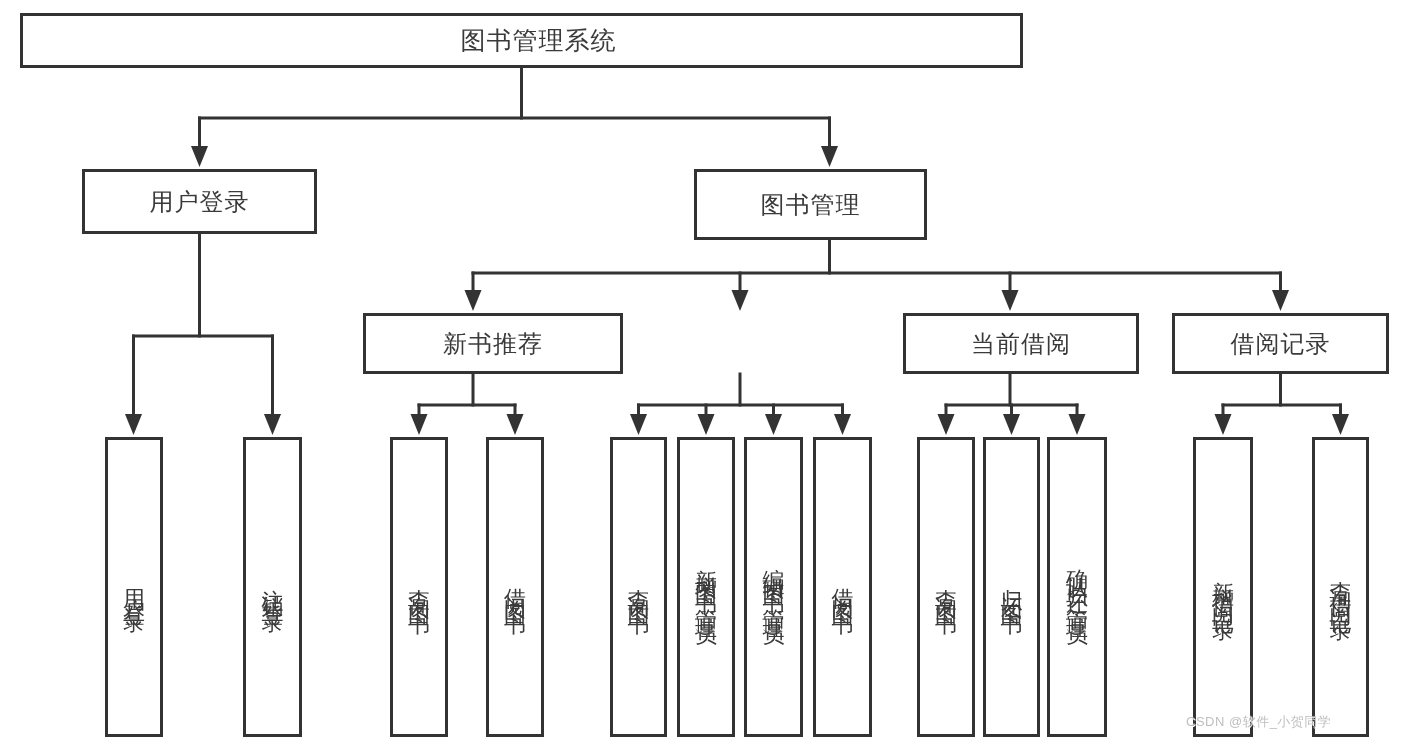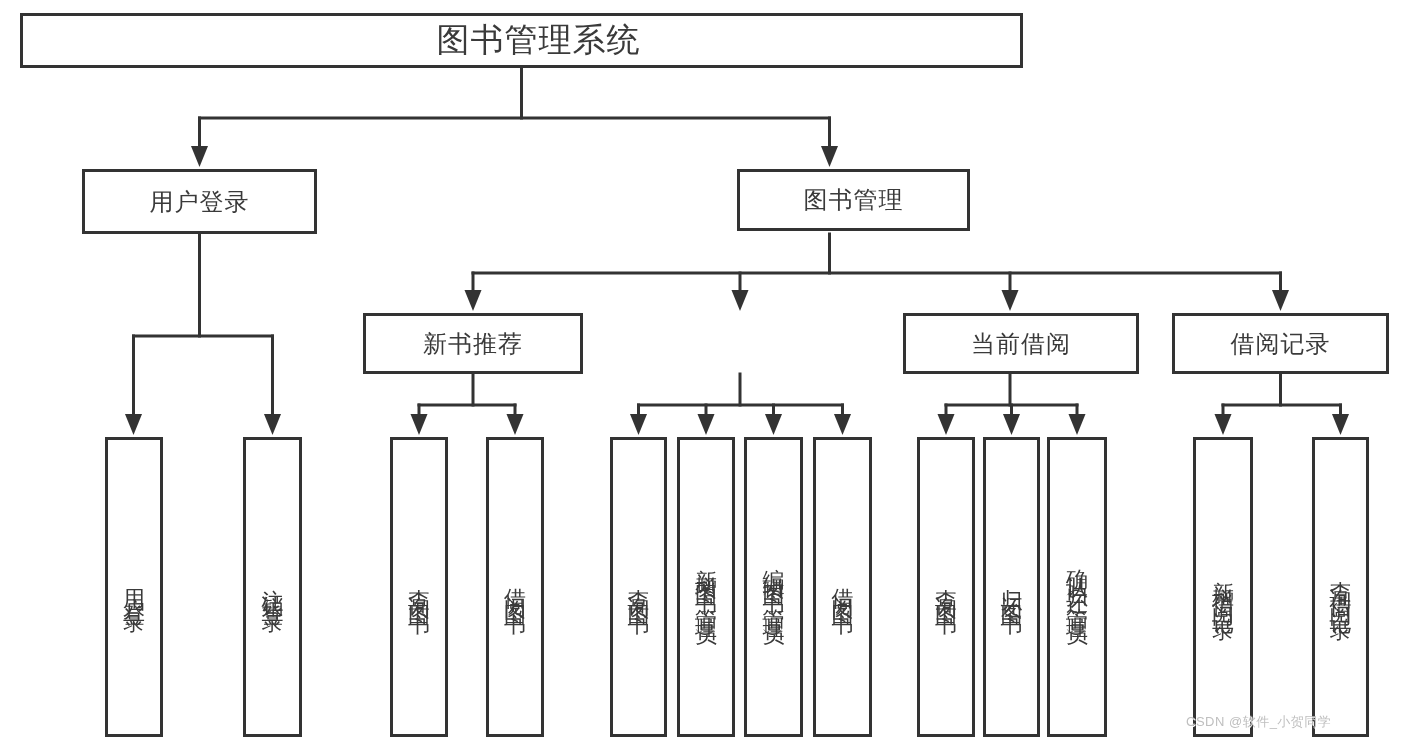--- a/index.html
+++ b/index.html
@@ -27,21 +27,21 @@
     align-items: center;
     justify-content: center;
     color: #3a3a3a;
   }
   .hbox .lbl {
     font-size: 24px;
     letter-spacing: 1px;
     white-space: nowrap;
   }
   .root-box .lbl {
-    font-size: 33px;
+    font-size: 25px;
     padding-left: 34px;
   }
   .vbox .lbl {
     writing-mode: vertical-rl;
     text-orientation: mixed;
     font-size: 22px;
     line-height: 1;
     letter-spacing: 8px;
     white-space: nowrap;
   }
@@ -131,25 +131,25 @@
     </g>
   </svg>
 
   <div class="box hbox root-box" style="left:20px;top:13px;width:1003px;height:55px">
     <span class="lbl">图书管理系统</span>
   </div>
 
   <div class="box hbox" style="left:82px;top:169px;width:235px;height:65px">
     <span class="lbl">用户登录</span>
   </div>
-  <div class="box hbox" style="left:737px;top:169px;width:233px;height:62px">
+  <div class="box hbox" style="left:694px;top:169px;width:233px;height:71px">
     <span class="lbl">图书管理</span>
   </div>
 
-  <div class="box hbox" style="left:363px;top:313px;width:220px;height:61px">
+  <div class="box hbox" style="left:363px;top:313px;width:260px;height:61px">
     <span class="lbl">新书推荐</span>
   </div>
   <div class="box hbox" style="left:903px;top:313px;width:236px;height:61px">
     <span class="lbl">当前借阅</span>
   </div>
   <div class="box hbox" style="left:1172px;top:313px;width:217px;height:61px">
     <span class="lbl">借阅记录</span>
   </div>
 
   <div class="box vbox" style="left:105px;top:437px;width:58px;height:300px">

